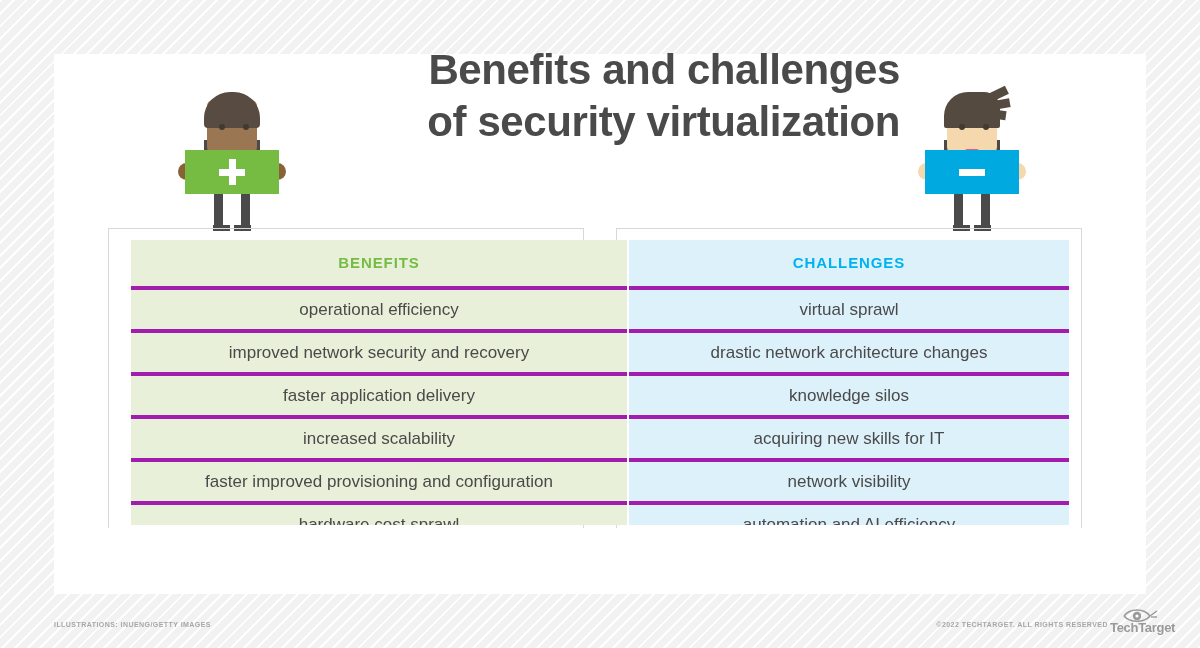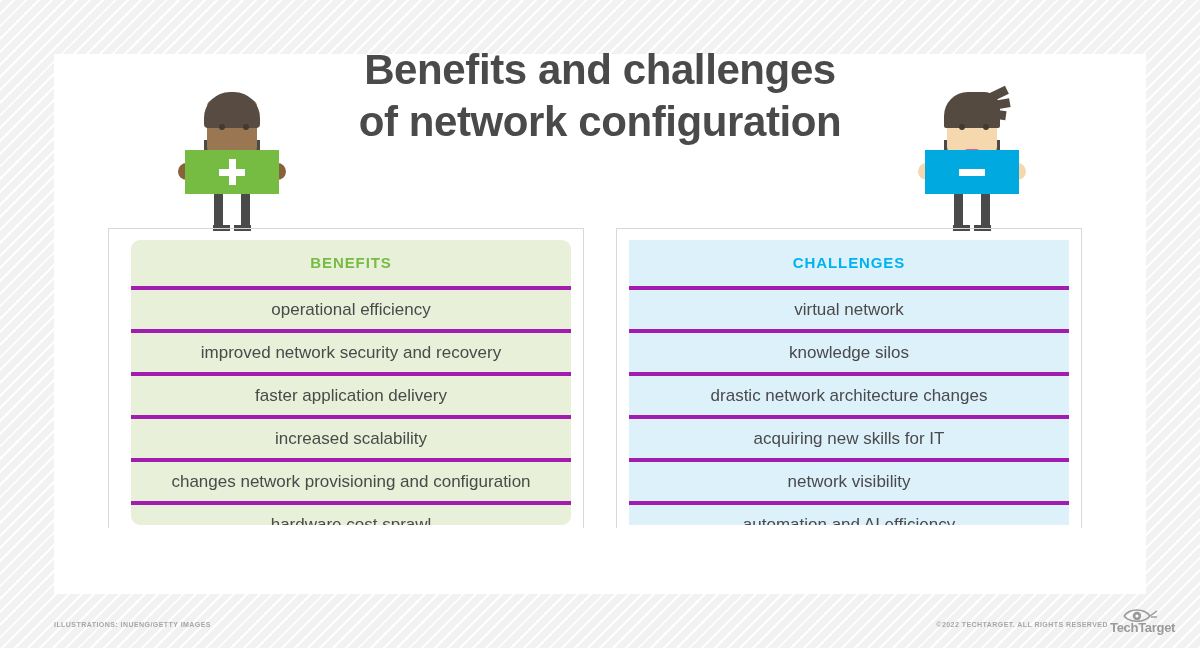--- a/index.html
+++ b/index.html
@@ -35,21 +35,21 @@
     height: 540px;
     background: #ffffff;
   }
 
   
   .title {
     position: absolute;
     left: 300px;
     top: 44px;
     width: 600px;
-    text-align: center;
+    text-align: right;
     font-size: 42px;
     line-height: 52px;
     font-weight: bold;
     color: #4a4a4a;
     letter-spacing: -0.4px;
   }
   .title .line { display: block; white-space: nowrap; }
 
   
   .figure {
@@ -238,21 +238,21 @@
   }
   .col-outline.left  { left: 108px; width: 476px; }
   .col-outline.right { left: 616px; width: 466px; }
 
   .col {
     position: absolute;
     top: 240px;
     height: 285px;
     overflow: hidden;
   }
-  .col.left  { left: 131px; width: 440px; background: #e8f0d9; border-radius: 9px; }
+  .col.left  { left: 131px; width: 496px; background: #e8f0d9; }
   .col.right { left: 629px; width: 440px; background: #ddf1fb; }
 
   .col-header {
     height: 46px;
     line-height: 46px;
     text-align: center;
     font-size: 15px;
     font-weight: bold;
     letter-spacing: 0.9px;
   }
@@ -311,21 +311,21 @@
 </style>
 </head>
 <body>
 
 <div class="stage">
 
   <div class="card"></div>
 
   <div class="title">
     <span class="line">Benefits and challenges</span>
-    <span class="line">of network configuration</span>
+    <span class="line">of security virtualization</span>
   </div>
 
   <div class="figure left">
     <div class="fig-legs">
       <div class="leg l"></div>
       <div class="leg r"></div>
       <div class="foot l"></div>
       <div class="foot r"></div>
     </div>
     <div class="fig-body"></div>
@@ -369,29 +369,29 @@
 
   <div class="col-outline left"></div>
   <div class="col-outline right"></div>
 
   <div class="col left">
     <div class="col-header">BENEFITS</div>
     <div class="row">operational efficiency</div>
     <div class="row">improved network security and recovery</div>
     <div class="row">faster application delivery</div>
     <div class="row">increased scalability</div>
-    <div class="row">changes network provisioning and configuration</div>
+    <div class="row">faster improved provisioning and configuration</div>
     <div class="row">hardware cost sprawl</div>
   </div>
 
   <div class="col right">
     <div class="col-header">CHALLENGES</div>
-    <div class="row">virtual network</div>
+    <div class="row">virtual sprawl</div>
+    <div class="row">drastic network architecture changes</div>
     <div class="row">knowledge silos</div>
-    <div class="row">drastic network architecture changes</div>
     <div class="row">acquiring new skills for IT</div>
     <div class="row">network visibility</div>
     <div class="row">automation and AI efficiency</div>
   </div>
 
   <div class="footer-left">ILLUSTRATIONS: INUENG/GETTY IMAGES</div>
   <div class="footer-right">©2022 TECHTARGET. ALL RIGHTS RESERVED</div>
 
   <div class="tt-logo">
     <svg width="58" height="18" viewBox="0 0 58 18" aria-hidden="true">

